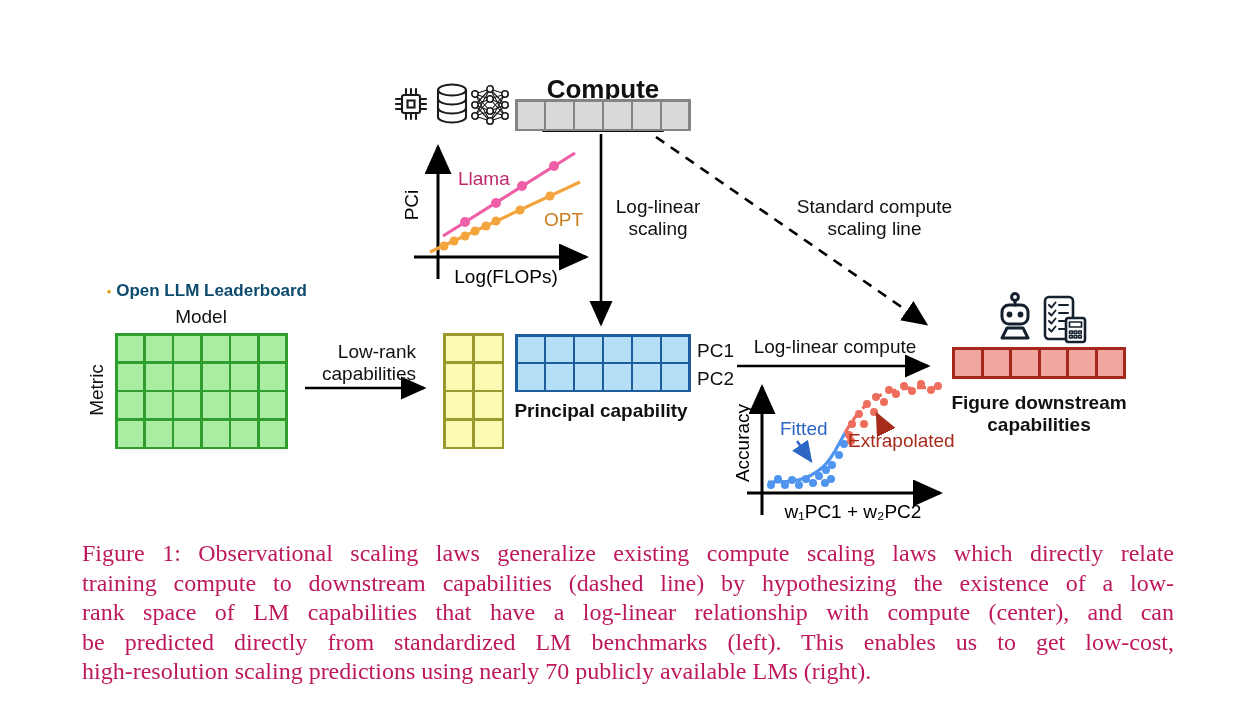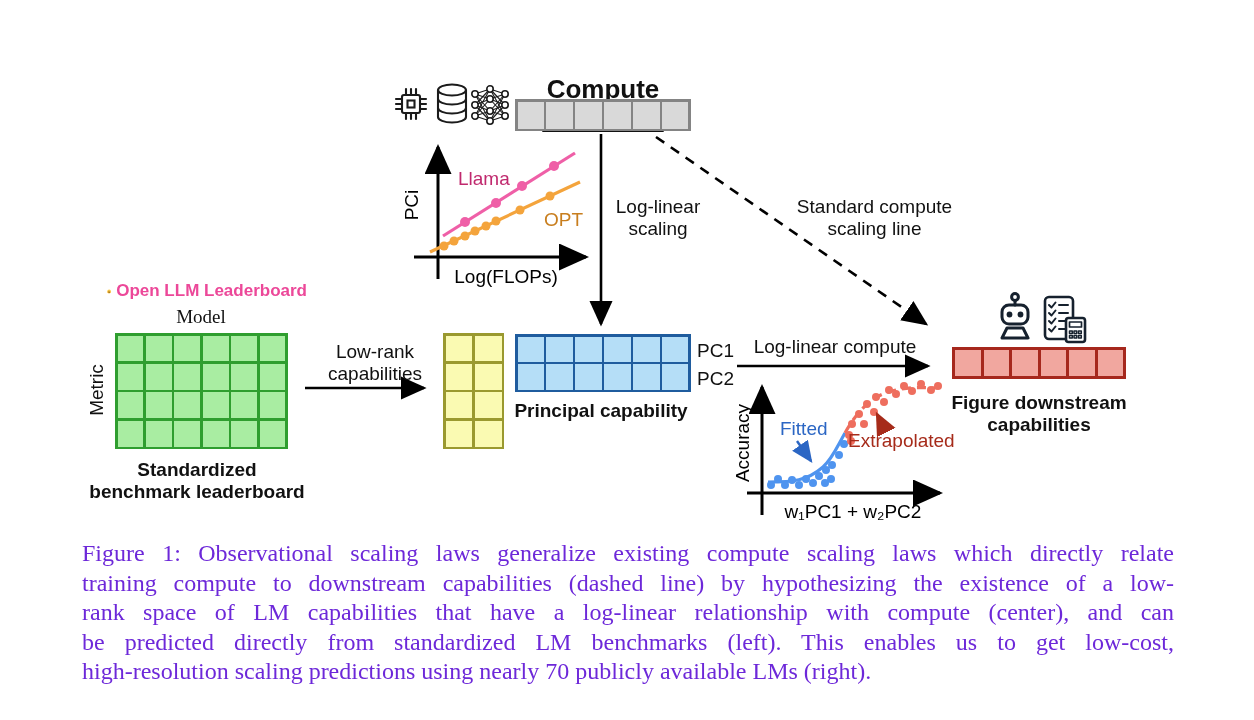--- a/index.html
+++ b/index.html
@@ -4,21 +4,21 @@
 <style>
   html,body{margin:0;padding:0;background:#ffffff;}
   #page{position:relative;width:1254px;height:720px;background:#fff;overflow:hidden;
         font-family:"Liberation Sans",sans-serif;color:#111;}
   .abs{position:absolute;}
   .lbl{font-size:19px;line-height:1.16;text-align:center;}
   .bold{font-weight:bold;}
   .mgrid{display:grid;padding:2.5px;gap:2.5px;box-sizing:border-box;}
   .rot{transform:translate(-50%,-50%) rotate(-90deg);white-space:nowrap;}
   #caption{position:absolute;left:82px;top:539px;width:1092px;
-           font-family:"Liberation Serif",serif;font-size:24px;color:#6d28d9;}
+           font-family:"Liberation Serif",serif;font-size:24px;color:#be185d;}
   #caption .cap-line{text-align:justify;text-align-last:justify;line-height:29.5px;}
   #caption .cap-line:last-child{text-align-last:left;}
   svg text{font-family:"Liberation Sans",sans-serif;}
 </style>
 </head>
 <body>
 
 <div id="page">
 
   <svg class="abs" style="left:0;top:0;" width="1254" height="720">
@@ -147,38 +147,38 @@
   </svg>
 
   <div class="abs lbl" style="left:608px;top:196px;width:100px;text-align:center;">
     <div>Log-linear</div>
     <div>scaling</div>
   </div>
   <div class="abs lbl" style="left:792px;top:196px;width:165px;">
     <div>Standard compute</div>
     <div>scaling line</div>
   </div>
-  <div class="abs lbl" style="left:310px;top:341px;width:130px;">
+  <div class="abs lbl" style="left:286px;top:341px;width:130px;text-align:right;">
     <div>Low-rank</div>
     <div>capabilities</div>
   </div>
   <div class="abs lbl" style="left:740px;top:336px;width:190px;">Log-linear compute</div>
 
   <div class="abs" style="left:107px;top:281px;width:200px;display:flex;align-items:center;gap:5px;">
     <svg width="19" height="19" viewBox="0 0 20 20">
       <circle cx="10" cy="10" r="9" fill="#ffcc4d"></circle>
       <circle cx="6.5" cy="8" r="1.4" fill="#664500"></circle>
       <circle cx="13.5" cy="8" r="1.4" fill="#664500"></circle>
       <path d="M5,11.5 a5,5 0 0 0 10,0 z" fill="#664500"></path>
       <path d="M2.2,13.5 l3,1.5" stroke="#ffac33" stroke-width="2.4" stroke-linecap="round"></path>
       <path d="M17.8,13.5 l-3,1.5" stroke="#ffac33" stroke-width="2.4" stroke-linecap="round"></path>
     </svg>
-    <span style="font-size:17px;font-weight:bold;color:#ec4899;white-space:nowrap;">Open LLM Leaderboard</span>
-  </div>
-  <div class="abs lbl" style="left:115px;top:306px;width:172px;font-family:Liberation Serif, serif;">Model</div>
+    <span style="font-size:17px;font-weight:bold;color:#0c4a6e;white-space:nowrap;">Open LLM Leaderboard</span>
+  </div>
+  <div class="abs lbl" style="left:115px;top:306px;width:172px;">Model</div>
   <div class="abs lbl rot" style="left:97px;top:390px;">Metric</div>
   <div class="abs mgrid" style="left: 115px; top: 333px; width: 173px; height: 116px; grid-template-columns: repeat(6, 1fr); grid-template-rows: repeat(4, 1fr); background: rgb(47, 158, 47);">
       <div style="background: rgb(169, 237, 162);"></div>
       <div style="background: rgb(169, 237, 162);"></div>
       <div style="background: rgb(169, 237, 162);"></div>
       <div style="background: rgb(169, 237, 162);"></div>
       <div style="background: rgb(169, 237, 162);"></div>
       <div style="background: rgb(169, 237, 162);"></div>
       <div style="background: rgb(169, 237, 162);"></div>
       <div style="background: rgb(169, 237, 162);"></div>
@@ -192,24 +192,20 @@
       <div style="background: rgb(169, 237, 162);"></div>
       <div style="background: rgb(169, 237, 162);"></div>
       <div style="background: rgb(169, 237, 162);"></div>
       <div style="background: rgb(169, 237, 162);"></div>
       <div style="background: rgb(169, 237, 162);"></div>
       <div style="background: rgb(169, 237, 162);"></div>
       <div style="background: rgb(169, 237, 162);"></div>
       <div style="background: rgb(169, 237, 162);"></div>
       <div style="background: rgb(169, 237, 162);"></div>
     </div>
-  <div class="abs lbl bold" style="left:87px;top:459px;width:220px;">
-    <div>Standardized</div>
-    <div>benchmark leaderboard</div>
-  </div>
 
   <div class="abs mgrid" style="left: 443px; top: 333px; width: 61px; height: 116px; grid-template-columns: repeat(2, 1fr); grid-template-rows: repeat(4, 1fr); background: rgb(154, 153, 47);">
       <div style="background: rgb(250, 250, 178);"></div>
       <div style="background: rgb(250, 250, 178);"></div>
       <div style="background: rgb(250, 250, 178);"></div>
       <div style="background: rgb(250, 250, 178);"></div>
       <div style="background: rgb(250, 250, 178);"></div>
       <div style="background: rgb(250, 250, 178);"></div>
       <div style="background: rgb(250, 250, 178);"></div>
       <div style="background: rgb(250, 250, 178);"></div>

